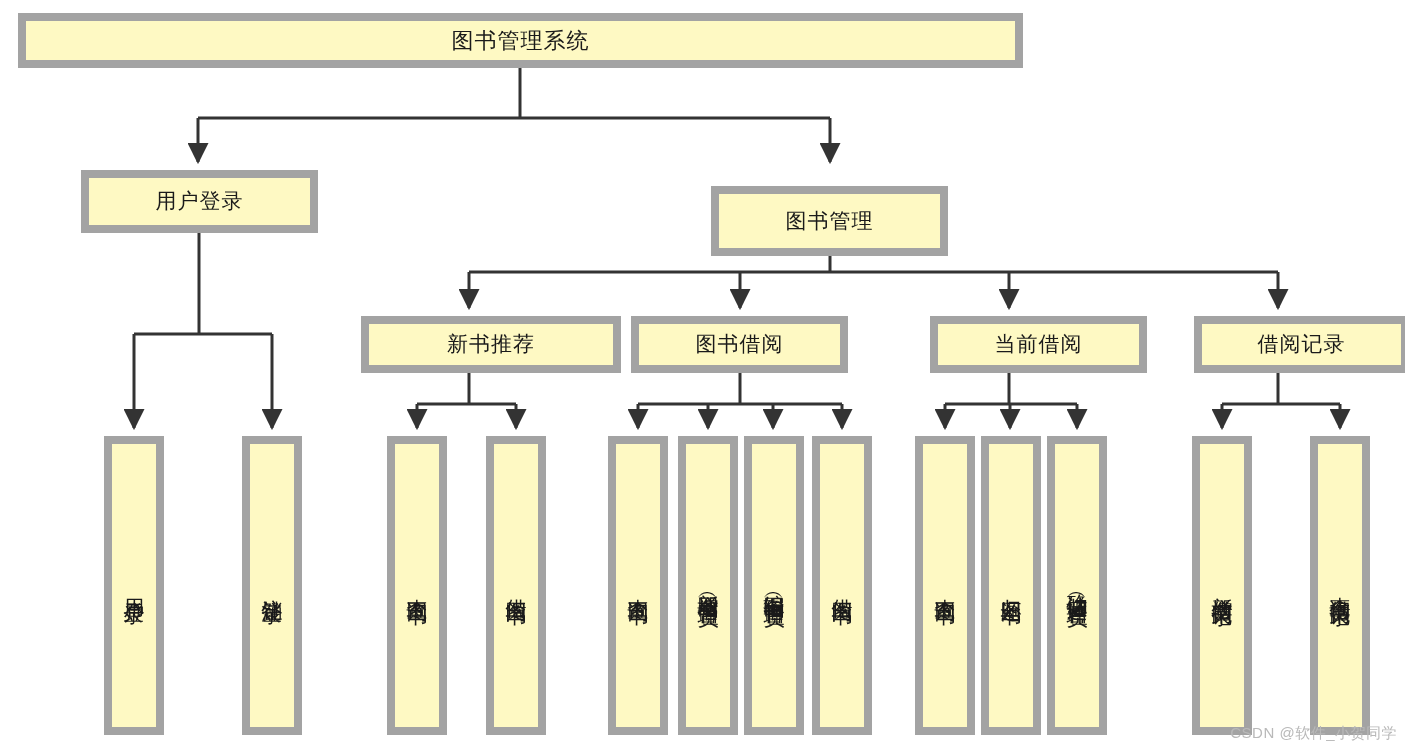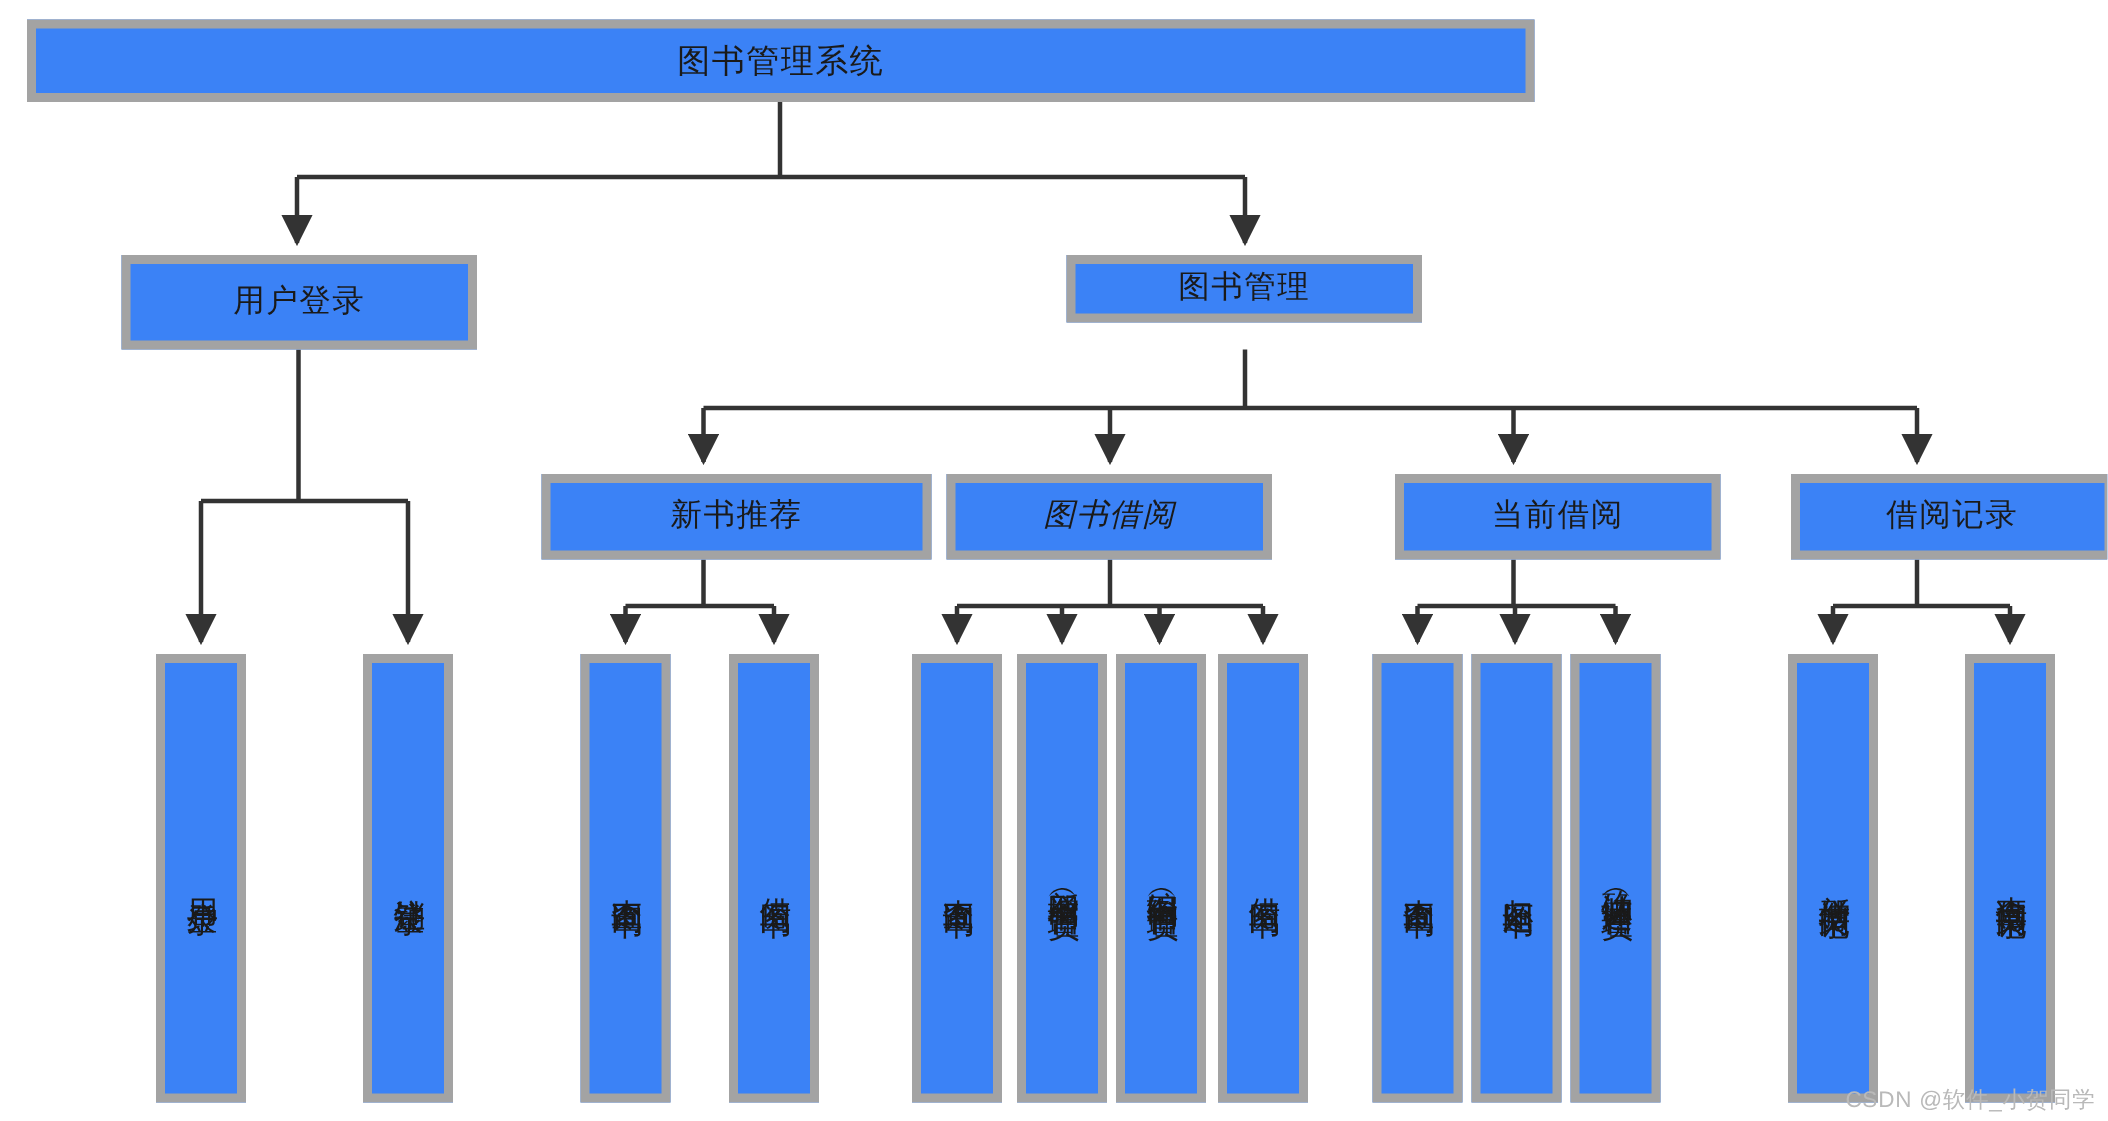--- a/index.html
+++ b/index.html
@@ -22,22 +22,22 @@
     position: absolute;
     left: 0;
     top: 0;
     width: 1405px;
     height: 747px;
     pointer-events: none;
   }
   .node {
     position: absolute;
     box-sizing: border-box;
-    border: 6px solid #a3a3a3;
-    background: #3b82f6;
+    border: 8px solid #a3a3a3;
+    background: #fef9c3;
     display: flex;
     align-items: center;
     justify-content: center;
     color: #1a1a1a;
     line-height: 1.25;
     z-index: 2;
   }
   .node.h {
     font-size: 21px;
     letter-spacing: 1px;
@@ -124,24 +124,24 @@
       <path d="M 1278 373 L 1278 404"></path>
       <path d="M 1222 404 L 1340 404"></path>
       <path d="M 1222 404 L 1222 428" marker-end="url(#arrow)"></path>
       <path d="M 1340 404 L 1340 428" marker-end="url(#arrow)"></path>
     </g>
   </svg>
 
   <div class="node h root" style="left:18px; top:13px; width:1005px; height:55px;">图书管理系统</div>
 
   <div class="node h" style="left:81px; top:170px; width:237px; height:63px;">用户登录</div>
-  <div class="node h" style="left:711px; top:170px; width:237px; height:45px;">图书管理</div>
+  <div class="node h" style="left:711px; top:186px; width:237px; height:70px;">图书管理</div>
 
   <div class="node h" style="left:361px; top:316px; width:260px; height:57px;">新书推荐</div>
-  <div class="node h" style="left:631px; top:316px; width:217px; height:57px;font-style:italic;">图书借阅</div>
+  <div class="node h" style="left:631px; top:316px; width:217px; height:57px;">图书借阅</div>
   <div class="node h" style="left:930px; top:316px; width:217px; height:57px;">当前借阅</div>
   <div class="node h" style="left:1171px; top:316px; width:215px; height:57px;margin-left:23px;">借阅记录</div>
 
   <div class="node v" style="left:104px; top:436px; width:60px; height:299px;">
     <span class="vtext">用户登录</span>
   </div>
   <div class="node v" style="left:242px; top:436px; width:60px; height:299px;">
     <span class="vtext">注销登录</span>
   </div>
 

